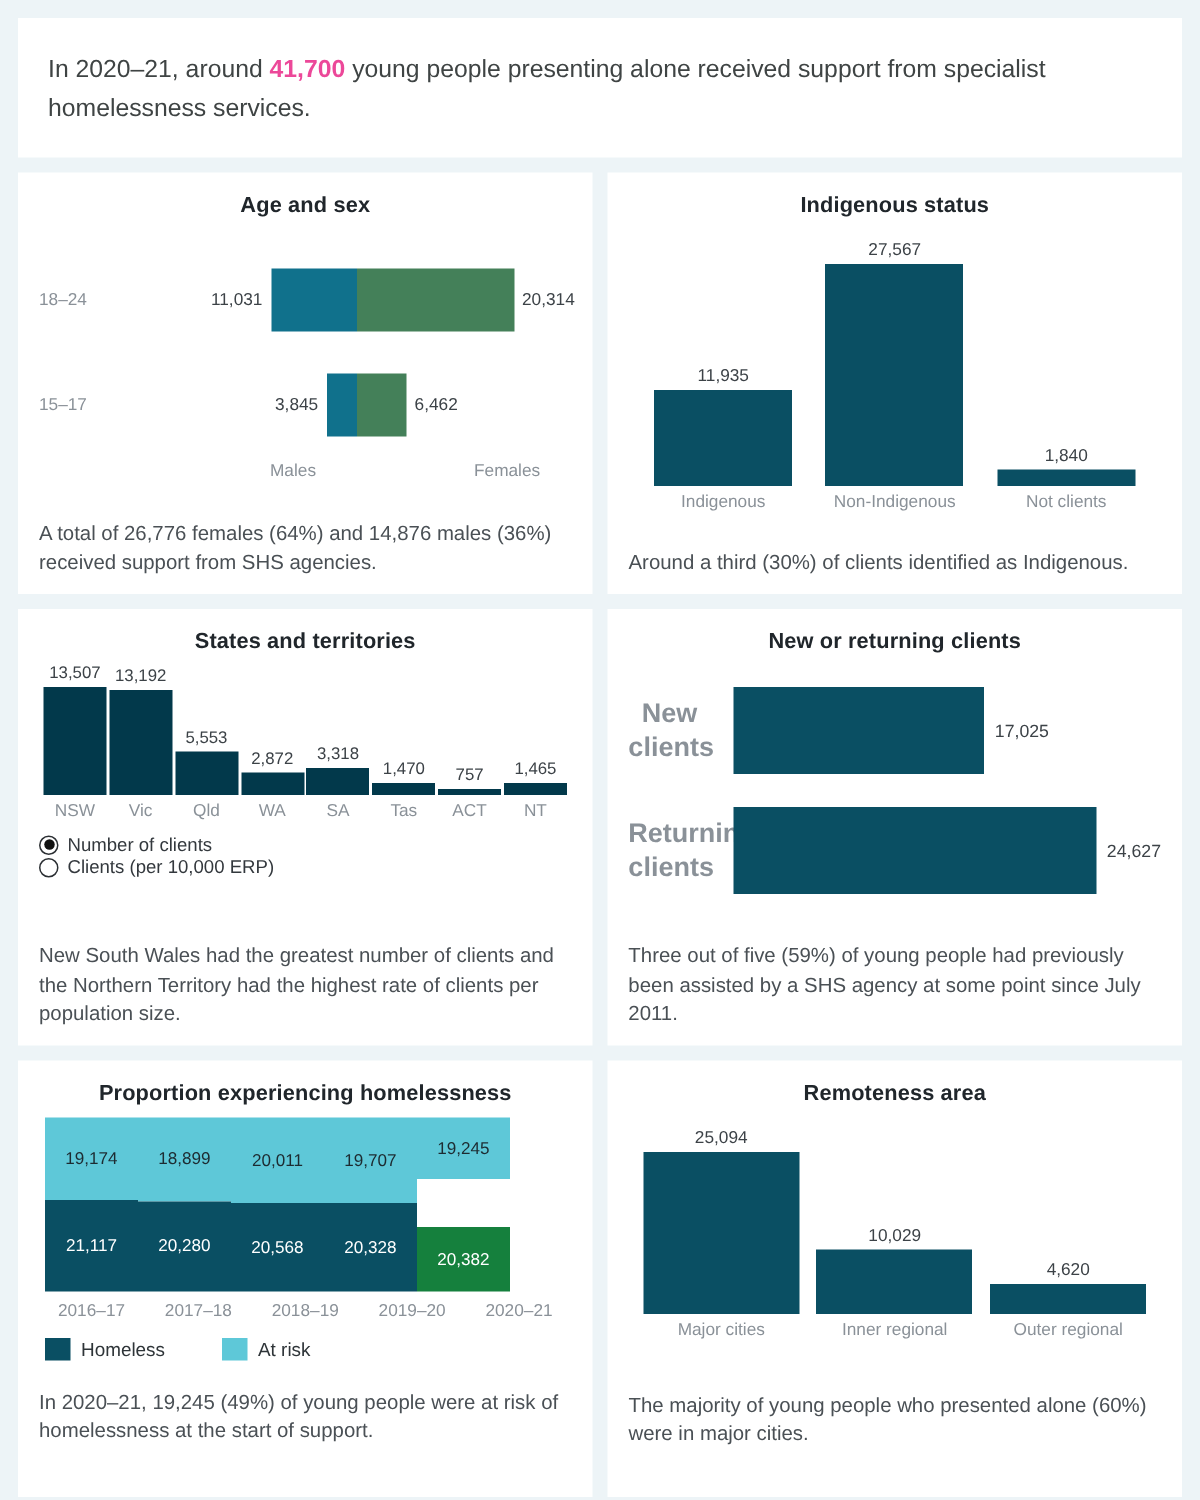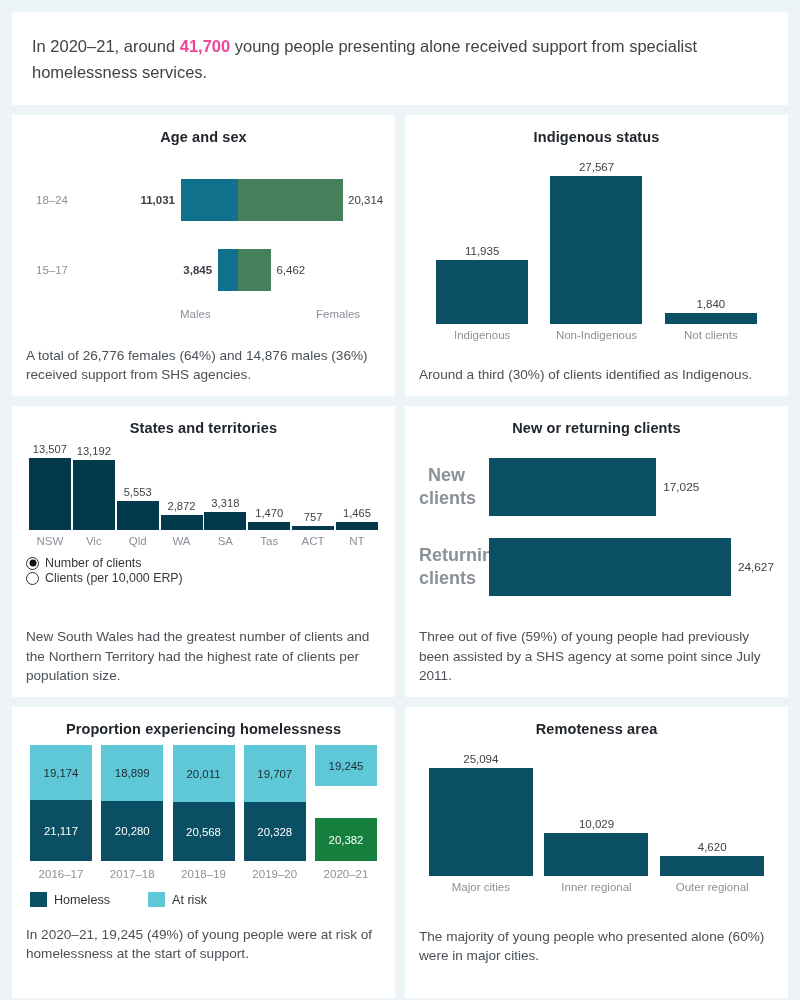--- a/index.html
+++ b/index.html
@@ -38,25 +38,25 @@
     font-size: 13.6px; line-height: 1.42; color: #4a5055; margin-top: auto;
   }
 
   
   .tick { font-size: 11.5px; color: #8a9198; }
   .val  { font-size: 11.5px; color: #3c4247; }
 
   
   .age-chart { height: 175px; position: relative; }
   .age-row { position: absolute; left: 0; right: 0; height: 54px; display: flex; align-items: center; }
-  .age-cat { width: 52px; text-align: center; }
+  .age-cat { width: 52px; text-align: left; }
   .age-mid { flex: 1; position: relative; height: 54px; }
   .bar-m { position: absolute; background: #10718c; top: 6px; bottom: 6px; }
   .bar-f { position: absolute; background: #448059; top: 6px; bottom: 6px; }
-  .lbl-left  { position: absolute; top: 50%; transform: translateY(-50%); text-align: right; font-weight: bold; }
+  .lbl-left  { position: absolute; top: 50%; transform: translateY(-50%); text-align: right; }
   .lbl-right { position: absolute; top: 50%; transform: translateY(-50%); text-align: left; }
   .age-axis { position: absolute; bottom: 0; left: 52px; right: 0; height: 18px; }
   .age-axis span { position: absolute; font-size: 11.5px; color: #8a9198; }
 
   
   .vcol { display: flex; align-items: flex-end; justify-content: space-around; }
   .vcol .col { display: flex; flex-direction: column; align-items: center; justify-content: flex-end; height: 100%; }
   .vcol .vval { font-size: 11.5px; color: #3c4247; margin-bottom: 3px; white-space: nowrap; }
   .vcol .vbar { background: #0a4f63; width: 100%; }
   .vcol .vtick { font-size: 11.5px; color: #8a9198; margin-top: 5px; white-space: nowrap; }
@@ -90,21 +90,21 @@
 
   
   .hbars { height: 165px; display: flex; flex-direction: column; justify-content: center; gap: 22px; padding-top: 4px; }
   .hrow { display: flex; align-items: center; height: 58px; }
   .hcat { width: 70px; text-align: right; padding-right: 24px; font-size: 18px; color: #8a9198; line-height: 1.25; font-weight: bold; }
   .htrack { flex: 1; position: relative; height: 58px; display: flex; align-items: center; }
   .hbar { background: #0a4f63; height: 58px; }
   .hval { font-size: 11.8px; color: #3c4247; margin-left: 7px; white-space: nowrap; }
 
   
-  .stack-chart { height: 120px; display: flex; justify-content: space-between; padding: 2px 4px; }
+  .stack-chart { height: 120px; display: flex; justify-content: flex-start; padding: 2px 4px; }
   .scol { width: 62px; display: flex; flex-direction: column; height: 100%; }
   .seg { display: flex; align-items: center; justify-content: center; font-size: 11.4px; }
   .seg.risk { background: #5ec8d8; color: #1d2b31; }
   .seg.home { background: #0a4f63; color: #ffffff; }
   .stack-ticks { display: flex; justify-content: space-between; padding: 0 4px; margin-top: 5px; }
   .stack-ticks span { width: 62px; text-align: center; font-size: 11.5px; color: #8a9198; }
 
   .legend { display: flex; gap: 38px; margin-top: 12px; padding-left: 4px; align-items: center; }
   .legend-item { display: flex; align-items: center; gap: 7px; }
   .swatch { width: 17px; height: 15px; display: inline-block; }

